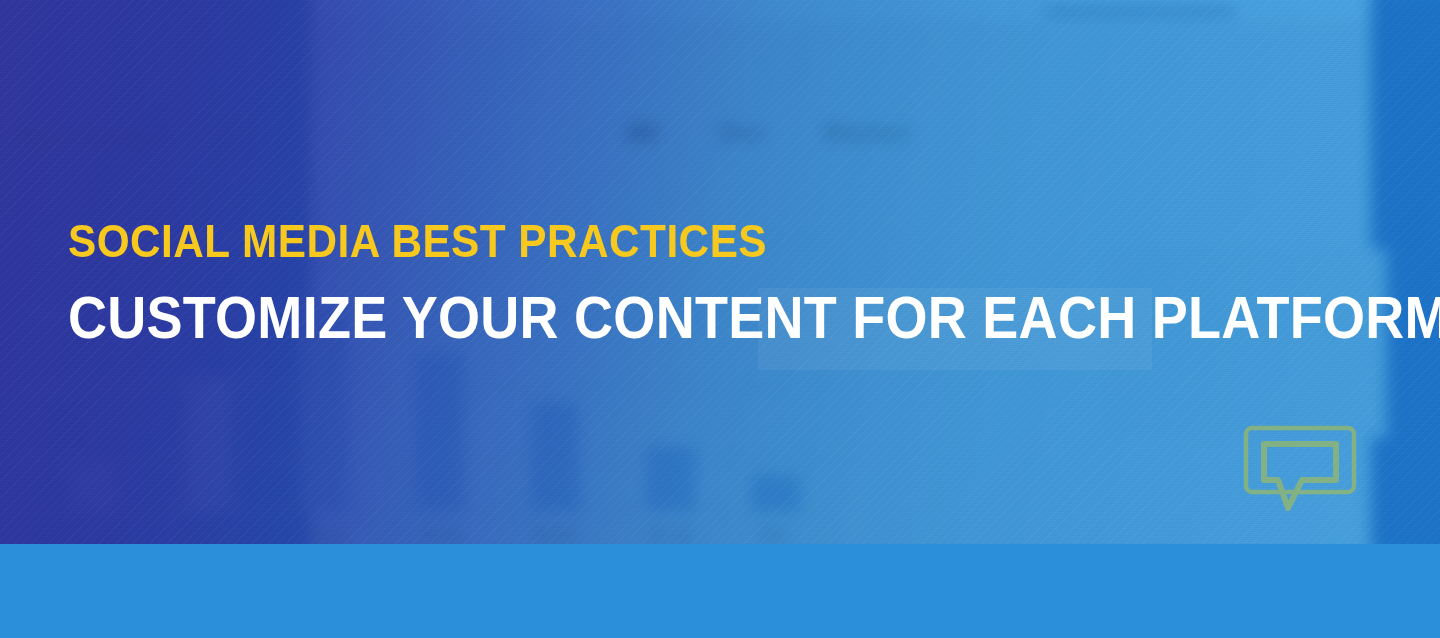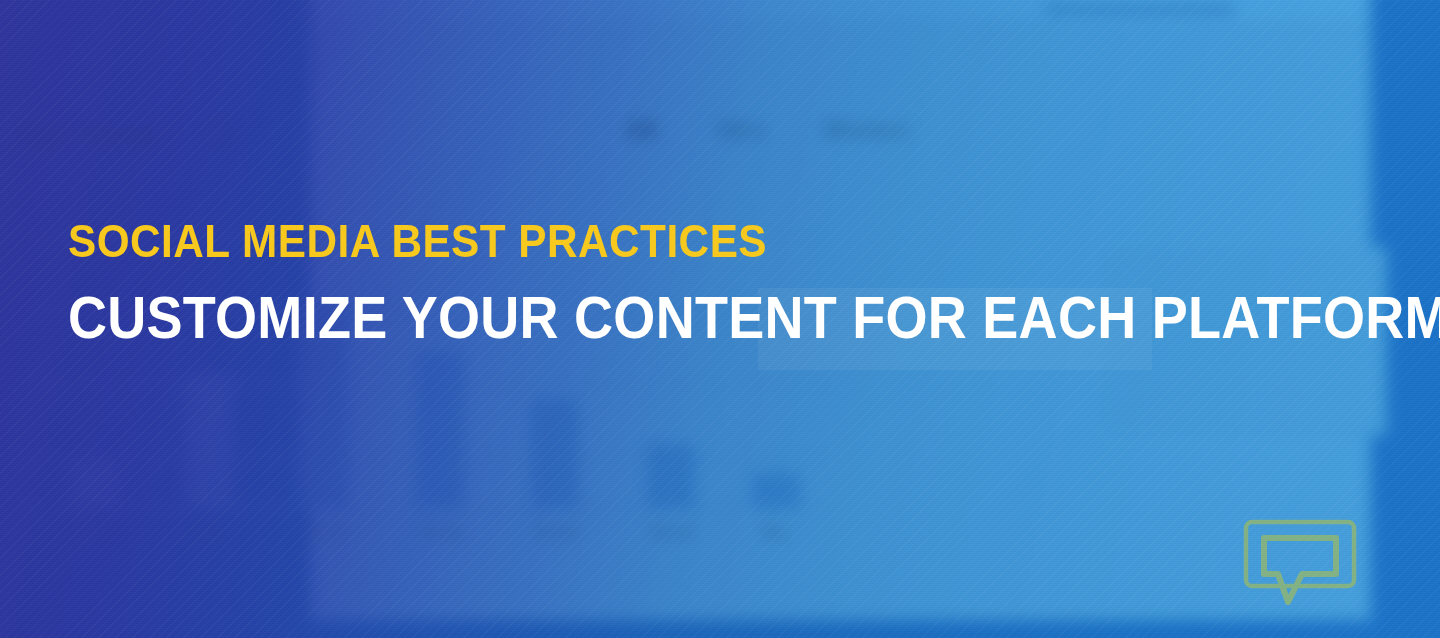--- a/index.html
+++ b/index.html
@@ -9,21 +9,21 @@
     width:1440px;
     height:638px;
     overflow:hidden;
     background:#2b8fd9;
     font-family:"Liberation Sans", sans-serif;
   }
 
   .banner {
     position:relative;
     width:1440px;
-    height:638px;
+    height:544px;
     overflow:hidden;
     isolation:isolate;
   }
 
   
   .bg-shot {
     position:absolute;
     inset:0;
     background:#2f86cf;
     filter:blur(7px);

